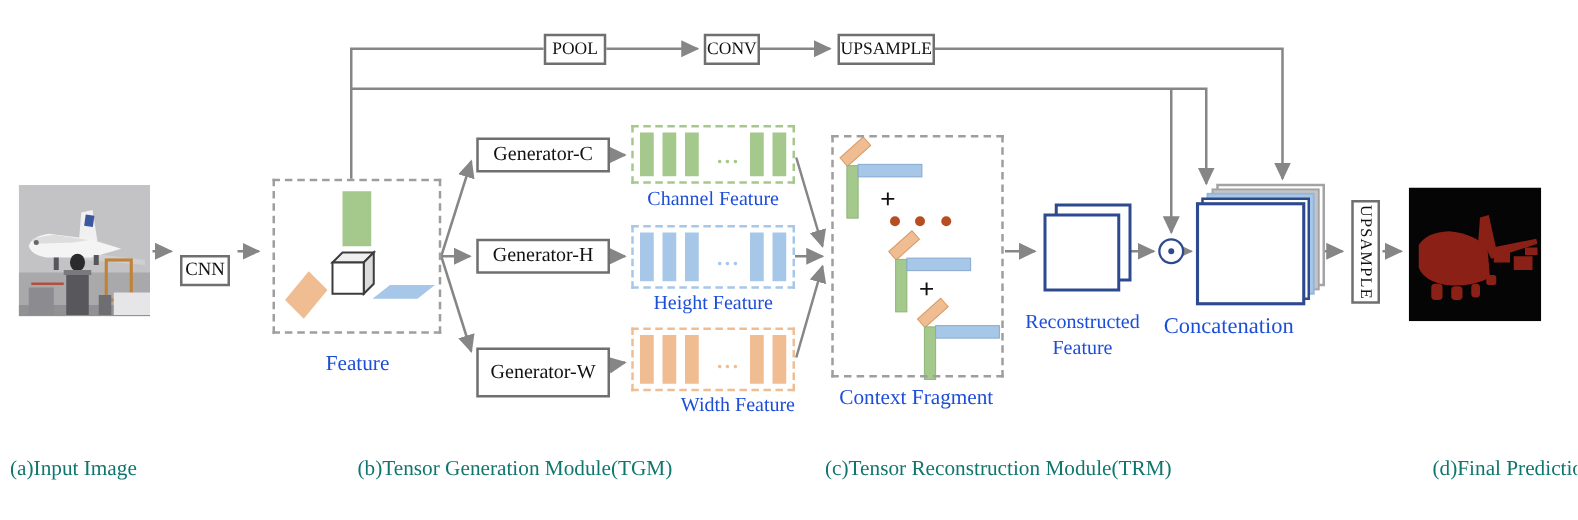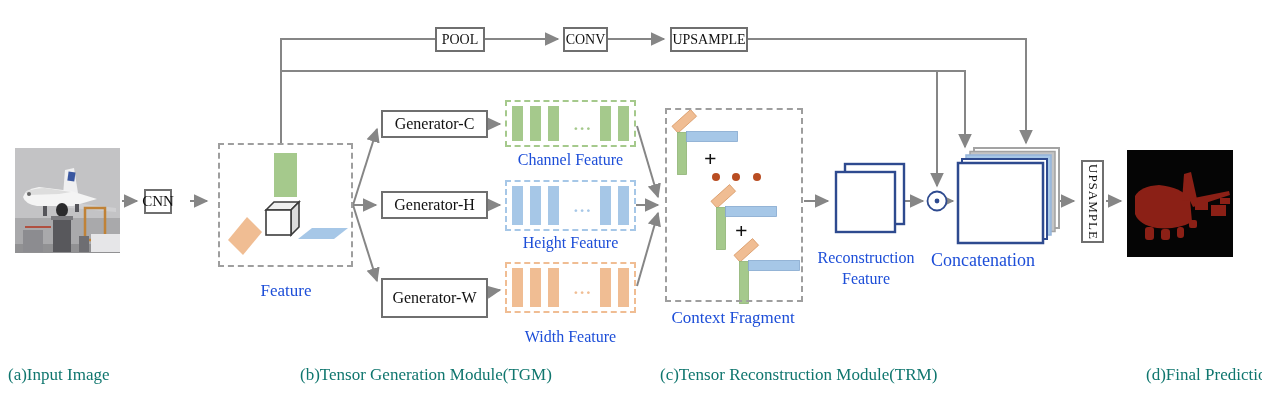--- a/index.html
+++ b/index.html
@@ -147,21 +147,21 @@
       <rect x="68" y="51" width="13" height="9"></rect>
       <rect x="84" y="55" width="15" height="11"></rect>
       <rect x="93" y="48" width="10" height="6"></rect>
       <rect x="18" y="77" width="9" height="13" rx="3"></rect>
       <rect x="34" y="79" width="9" height="11" rx="3"></rect>
       <rect x="50" y="77" width="7" height="11" rx="3"></rect>
       <rect x="62" y="70" width="8" height="8" rx="2"></rect>
     </g>
   </svg>
 
-  <div class="sbox" style="left:144px;top:189px;width:28px;height:25px;font-size:15px;">
+  <div class="sbox" style="left:144px;top:204px;width:40px;height:25px;font-size:15px;">
     <span>CNN</span>
   </div>
 
   <div class="sbox small" style="left:435px;top:27px;width:50px;height:25px;">
     <span>POOL</span>
   </div>
   <div class="sbox small" style="left:563px;top:27px;width:45px;height:25px;">
     <span>CONV</span>
   </div>
   <div class="sbox small" style="left:670px;top:27px;width:78px;height:25px;">
@@ -212,29 +212,29 @@
     <div class="bar" style="left:111px;background:var(--orange);"></div>
   </div>
 
   <div class="plus" style="left:704px;top:148px;">+</div>
   <div class="plus" style="left:735px;top:220px;">+</div>
 
   <div class="lbl" style="left:240px;top:281px;width:92px;font-size:17px;">Feature</div>
 
   <div class="lbl" style="left:505px;top:151px;width:131px;">Channel Feature</div>
   <div class="lbl" style="left:505px;top:234px;width:131px;">Height Feature</div>
-  <div class="lbl" style="left:505px;top:328px;width:131px;">Width Feature</div>
+  <div class="lbl" style="left:505px;top:316px;width:131px;text-align:right;">Width Feature</div>
 
   <div class="lbl" style="left:658px;top:308px;width:150px;font-size:17px;">Context Fragment</div>
 
   <div class="lbl" style="left:810px;top:247px;width:112px;line-height:21px;">
-    <span style="display:block;">Reconstruction</span>
+    <span style="display:block;">Reconstructed</span>
     <span style="display:block;">Feature</span>
   </div>
 
   <div class="lbl" style="left:926px;top:250px;width:114px;font-size:18px;">Concatenation</div>
 
   <div class="cap" style="left:8px;top:365px;">(a)Input Image</div>
-  <div class="cap" style="left:300px;top:365px;">(b)Tensor Generation Module(TGM)</div>
+  <div class="cap" style="left:286px;top:365px;">(b)Tensor Generation Module(TGM)</div>
   <div class="cap" style="left:660px;top:365px;">(c)Tensor Reconstruction Module(TRM)</div>
   <div class="cap" style="left:1146px;top:365px;">(d)Final Prediction</div>
 
 </div>
 
 </body></html>

